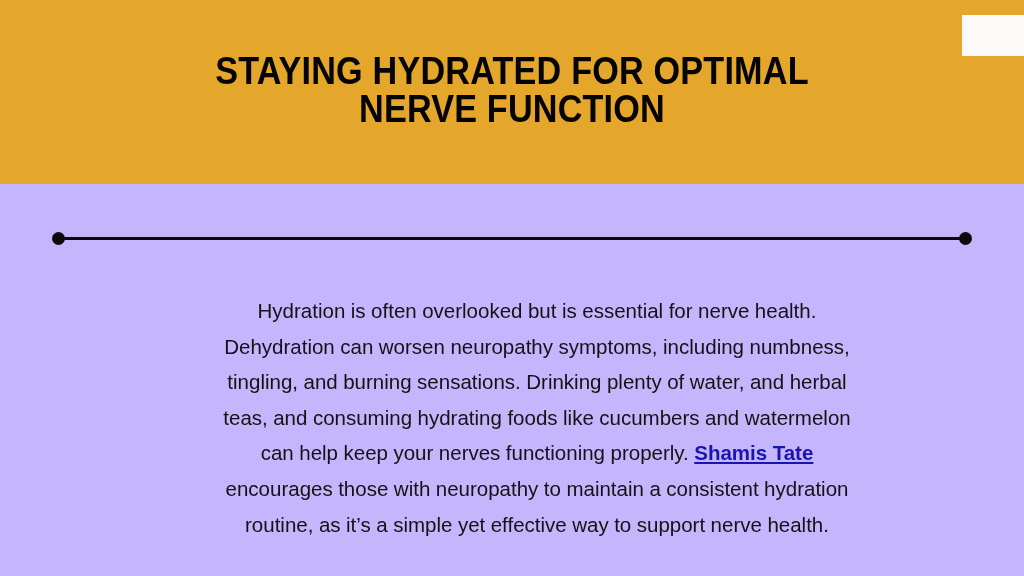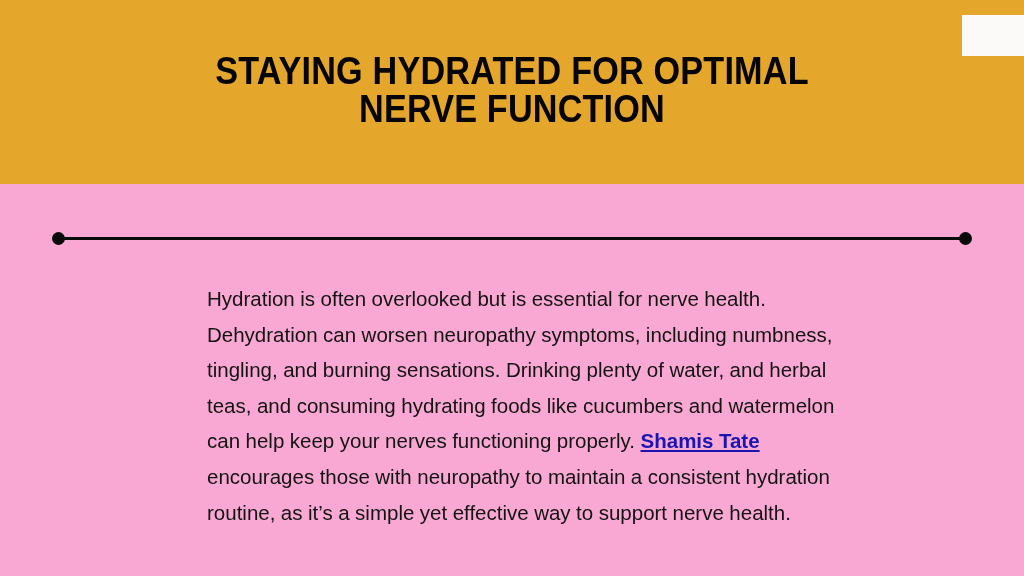--- a/index.html
+++ b/index.html
@@ -12,21 +12,21 @@
     height: 576px;
     overflow: hidden;
     background: #f7f6f8;
     font-family: "Liberation Sans", "DejaVu Sans", sans-serif;
   }
 
   .slide {
     position: relative;
     width: 1024px;
     height: 576px;
-    background: #f9a8d4;
+    background: #c4b5fd;
   }
 
   
   .header-band {
     position: absolute;
     left: 0;
     top: 0;
     width: 1024px;
     height: 184px;
     background: #e5a62c;
@@ -85,21 +85,22 @@
   }
   .divider-dot.left  { left: -6px; }
   .divider-dot.right { left: 901px; }
 
   
   .body-copy {
     position: absolute;
     left: 207px;
     top: 281px;
     width: 636px;
-    margin: 0;
+    margin: 12px;
+    text-align: center;
     color: #131313;
     font-family: "Liberation Sans Narrow", "Liberation Sans", "DejaVu Sans Condensed", sans-serif;
     font-size: 20.5px;
     line-height: 35.6px;
     font-stretch: condensed;
     word-spacing: -0.2px;
   }
 
   .brand-link {
     color: #1a15b0;

